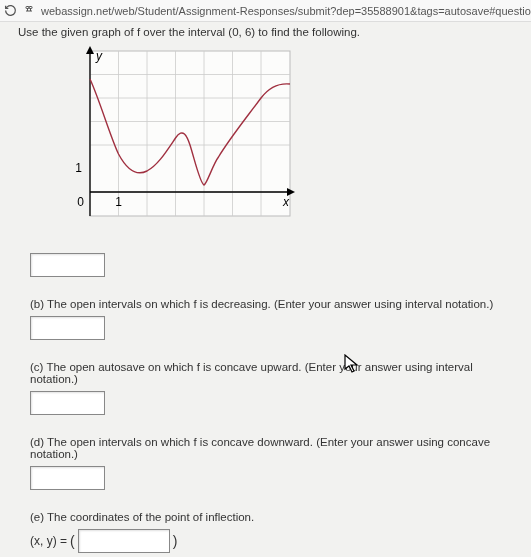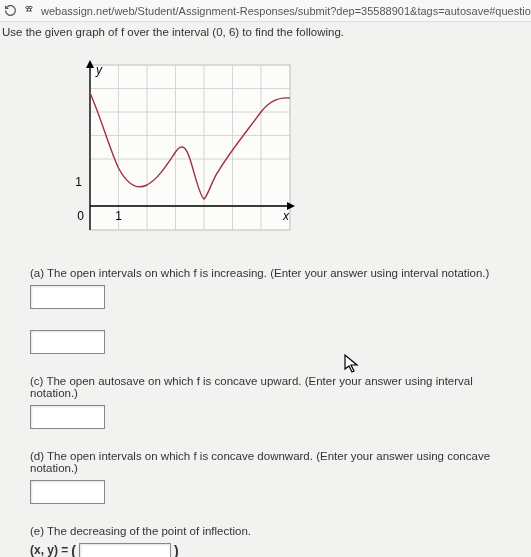--- a/index.html
+++ b/index.html
@@ -31,22 +31,22 @@
       font-size: 11px;
       color: #555;
       white-space: nowrap;
     }
     .content {
       padding: 4px 8px 8px 0;
     }
     .instr {
       font-size: 11.5px;
       color: #333;
-      margin-bottom: 22px;
-      padding-left: 2px;
+      margin-bottom: 8px;
+      padding-left: 18px;
     }
     .graph-wrap {
       margin-left: 70px;
       margin-bottom: 14px;
     }
     .paren { font-size: 14px; }
     .question {
       margin-left: 30px;
       margin-bottom: 18px;
     }
@@ -59,23 +59,23 @@
       display: inline-block;
       height: 24px;
       background: #fff;
       border: 1px solid #888;
       box-shadow: inset 1px 1px 2px rgba(0,0,0,0.12);
     }
     .w75 { width: 75px; }
     .w92 { width: 92px; }
     .coord {
       display: flex;
+      align-items: center;
       gap: 3px;
       font-size: 12px;
-      font-weight: bold;
     }
     .cursor {
       position: absolute;
       left: 344px;
       top: 354px;
       pointer-events: none;
       z-index: 100;
     }
   </style>
 </head>
@@ -144,40 +144,40 @@
                C 88 119, 96 106, 105.5 92
                C 113 81, 117 90, 120 99
                C 125 115, 130 137, 134 139
                C 137 138, 143 118, 148.5 111
                C 158 95, 170 80, 191 52
                C 200 40, 210 37, 220 38" fill="none" stroke="#a03040" stroke-width="1.4"></path>
     </svg>
   </div>
 
   <div class="question">
-    <div class="qtext">(a) The open intervals on which f is increasing. (Enter your answer using interval notation.)</div>
     <div class="answer-input w75"></div>
   </div>
 
   <div class="question">
+    <div class="qtext">(b) The open intervals on which f is decreasing. (Enter your answer using interval notation.)</div>
     <div class="answer-input w75"></div>
   </div>
 
   <div class="question">
     <div class="qtext">(c) The open autosave on which f is concave upward. (Enter your answer using interval notation.)</div>
     <div class="answer-input w75"></div>
   </div>
 
   <div class="question">
     <div class="qtext">(d) The open intervals on which f is concave downward. (Enter your answer using concave notation.)</div>
     <div class="answer-input w75"></div>
   </div>
 
   <div class="question" style="margin-bottom:6px;">
-    <div class="qtext">(e) The decreasing of the point of inflection.</div>
+    <div class="qtext">(e) The coordinates of the point of inflection.</div>
     <div class="coord">
       <span>(x, y) = </span>
       <span class="paren">(</span>
       <div class="answer-input w92"></div>
       <span class="paren">)</span>
     </div>
   </div>
 
 </div>
 

